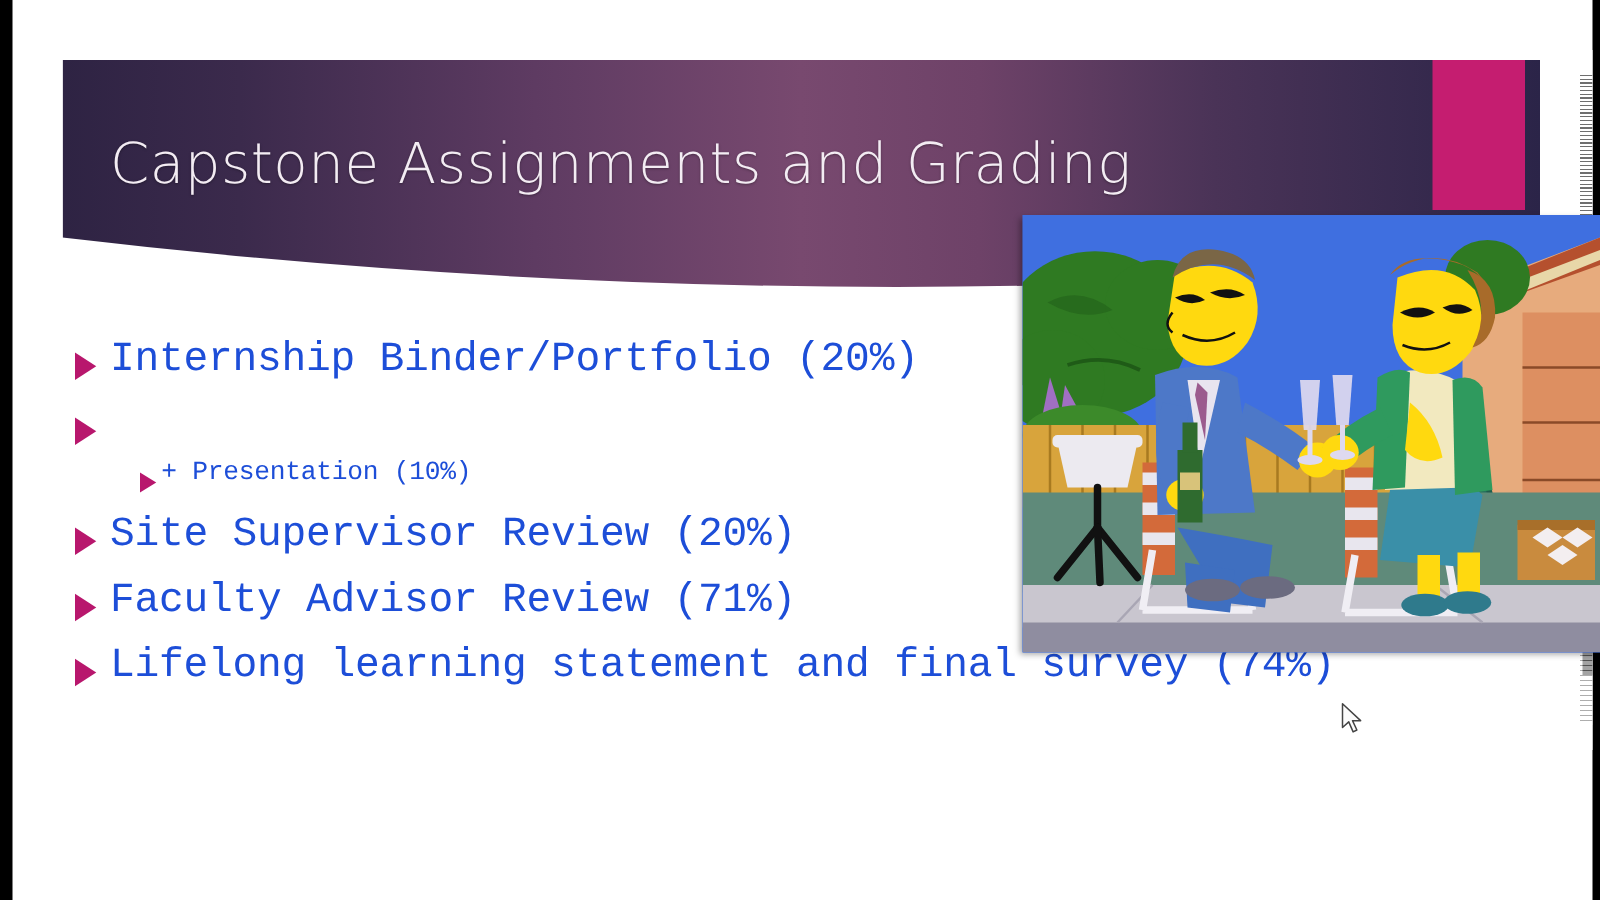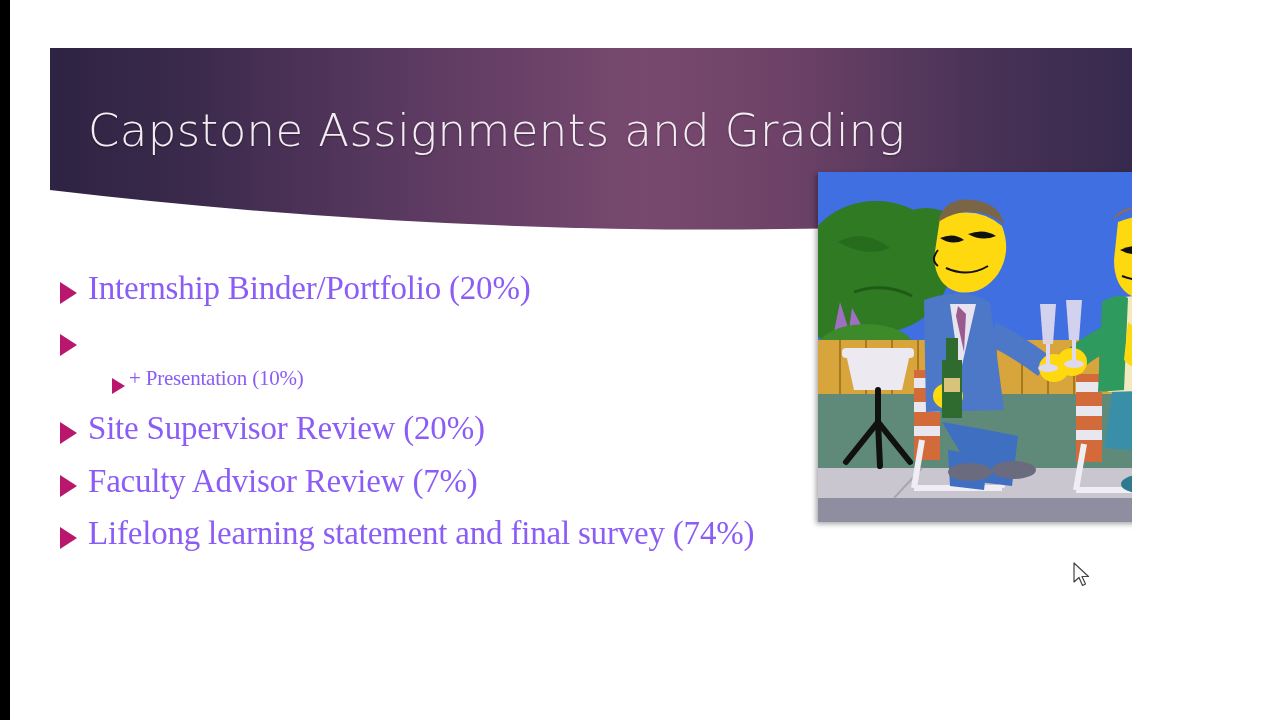--- a/index.html
+++ b/index.html
@@ -1,21 +1,21 @@
 <!DOCTYPE html>
 <html><head>
 <meta charset="utf-8">
 <title>Capstone Assignments and Grading</title>
 <style>
   html,body{margin:0;padding:0;}
   body{
     width:1280px;height:720px;overflow:hidden;background:#ffffff;
     font-family:"Liberation Sans", sans-serif;
   }
-  #slide-root{position:relative;width:1132px;height:720px;background:#ffffff;overflow:hidden;}
+  #slide-root{position:relative;width:1280px;height:720px;background:#ffffff;overflow:hidden;}
 
   
   .bar-left{position:absolute;left:0;top:0;width:10px;height:720px;background:#000000;}
   .bar-right{position:absolute;left:1274px;top:0;width:6px;height:720px;background:#000000;}
 
   
   .edge-panel{position:absolute;left:1264px;top:40px;width:10px;height:560px;background:#ffffff;overflow:hidden;}
   .edge-panel .ticks{position:absolute;left:0;top:20px;width:10px;height:250px;
      background:repeating-linear-gradient(to bottom,#555 0 1px,#ffffff 1px 3px);opacity:.85;}
   .edge-panel .ticks2{position:absolute;left:0;top:480px;width:10px;height:60px;
@@ -44,22 +44,22 @@
     flex:0 0 auto;width:0;height:0;margin-top:14px;margin-right:11px;
     border-top:11px solid transparent;border-bottom:11px solid transparent;
     border-left:17px solid #b8176d;
   }
   .brow.lvl2 .tri{
     margin-top:12px;margin-right:4px;
     border-top:8px solid transparent;border-bottom:8px solid transparent;
     border-left:13px solid #b8176d;
   }
   .btext{
-    font-family:Liberation Serif, serif;
-    font-weight:300;font-size:33px;line-height:1.22;color:#8b5cf6;
+    font-family:Liberation Mono, monospace;
+    font-weight:300;font-size:33px;line-height:1.22;color:#1d4ed8;
     letter-spacing:-0.2px;white-space:nowrap;
   }
   .brow.lvl2 .btext{font-size:21px;}
 
   
   .picture{
     position:absolute;left:818px;top:172px;width:462px;height:350px;
     overflow:hidden;box-shadow:-2px 2px 5px rgba(0,0,0,.35);
     background:#3f6fe0;
   }
@@ -117,21 +117,21 @@
       <span class="btext">+ Presentation  (10%)</span>
     </div>
 
     <div class="brow lvl1">
       <span class="tri"></span>
       <span class="btext">Site Supervisor Review (20%)</span>
     </div>
 
     <div class="brow lvl1">
       <span class="tri"></span>
-      <span class="btext">Faculty Advisor Review (7%)</span>
+      <span class="btext">Faculty Advisor Review (71%)</span>
     </div>
 
     <div class="brow lvl1">
       <span class="tri"></span>
       <span class="btext">Lifelong learning statement and final survey (74%)</span>
     </div>
 
   </div>
 
   <div class="picture">

